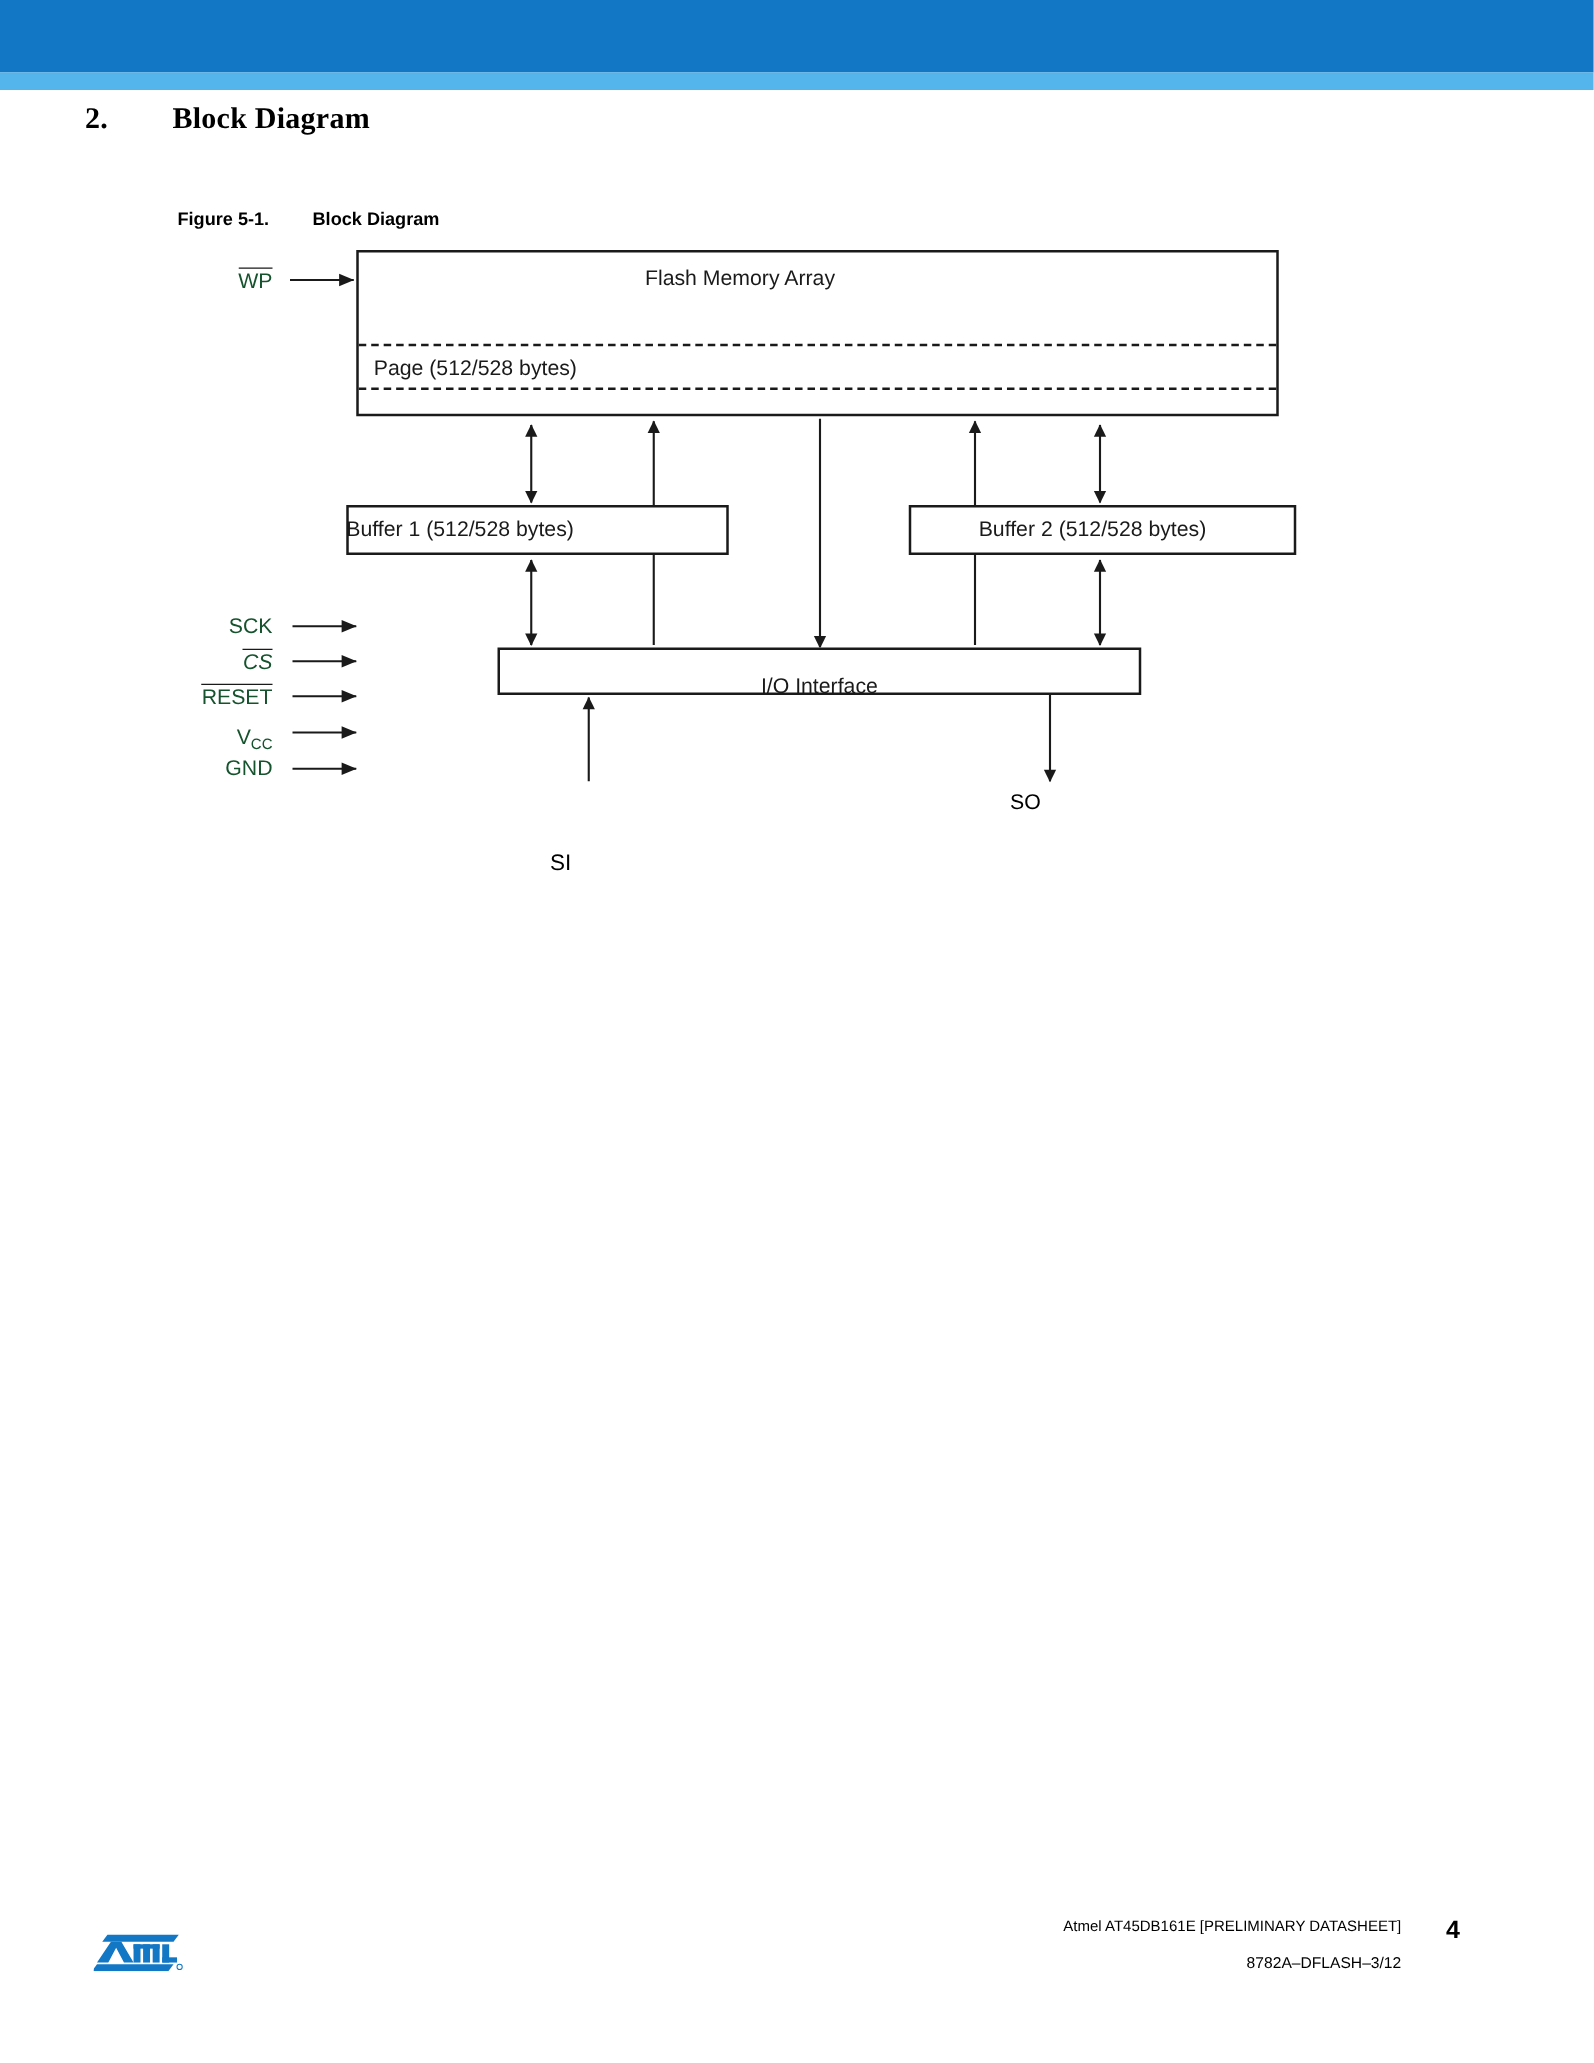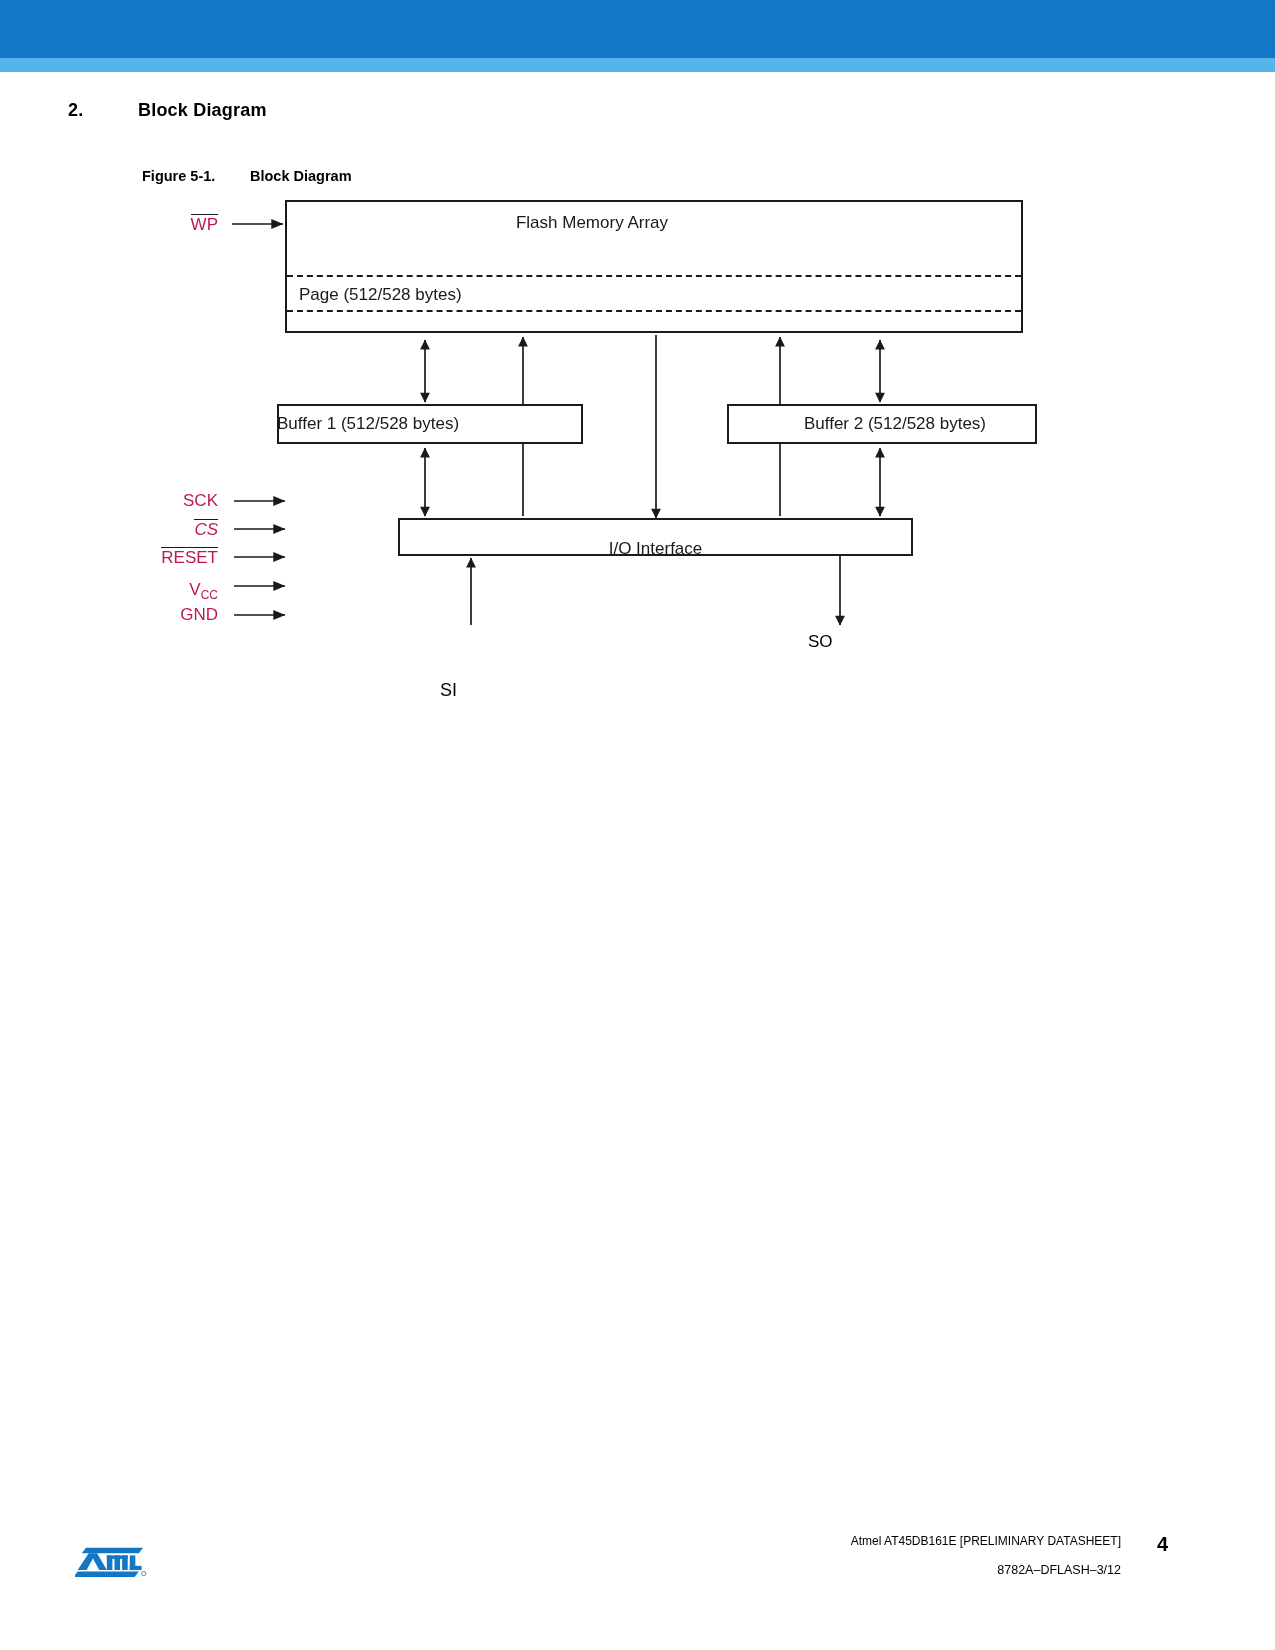--- a/index.html
+++ b/index.html
@@ -26,25 +26,26 @@
   .header-bar-light {
     position: absolute;
     left: 0; top: 58px;
     width: 1275px; height: 14px;
     background: #53b5ec;
   }
 
   
   .section-heading {
     position: absolute;
-    left: 68px; top: 100px;
+    left: 68px; top: 82px;
     width: 800px;
-    font-size: 18px;
+    font-size: 24px;
     font-weight: bold;
     letter-spacing: 0.2px;
+    font-family: Liberation Serif, serif;
   }
   .section-heading .num {
     display: inline-block;
     width: 70px;
   }
 
   
   .figure-caption {
     position: absolute;
     left: 142px; top: 168px;
@@ -110,40 +111,39 @@
   }
 
   #buffer2 {
     left: 727px; top: 404px;
     width: 310px; height: 40px;
   }
   #buffer2-label {
     left: 727px; top: 414px;
     width: 294px;
     text-align: center;
-    padding-left: 21px;
   }
 
   #io-interface {
     left: 398px; top: 518px;
     width: 515px; height: 38px;
   }
   #io-interface-label {
     left: 398px; top: 527px;
     width: 515px;
     text-align: center;
     margin-top: 12px;
   }
 
   
   .pin-label {
     position: absolute;
     font-size: 17px;
     white-space: nowrap;
-    color: #be185d;
+    color: #14532d;
     text-align: right;
   }
   .ovl {
     border-top: 1.6px solid #1a1a1a;
     padding-top: 1px;
     display: inline-block;
     line-height: 1.05;
   }
   .sub {
     font-size: 12px;

